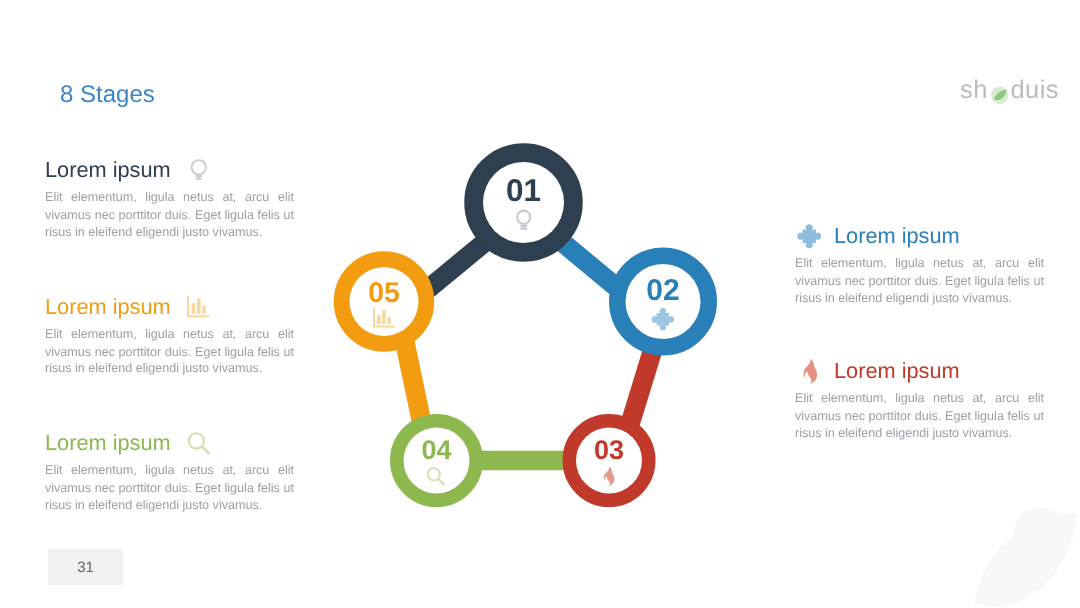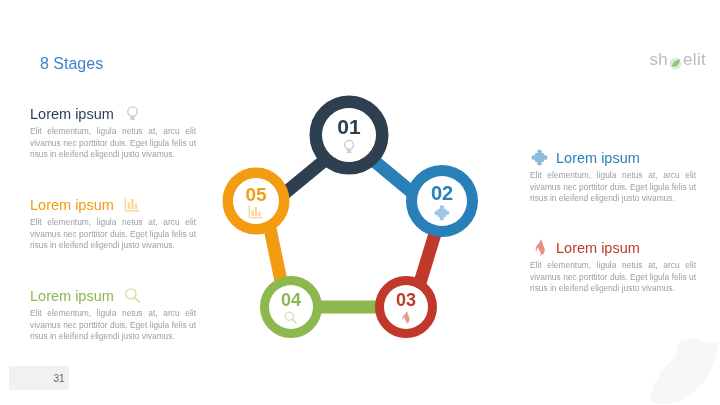--- a/index.html
+++ b/index.html
@@ -43,26 +43,26 @@
     position: relative; top: 1px;
   }
   .logo-watermark {
     position: absolute; right: -6px; bottom: -16px;
     width: 96px; height: 96px;
     opacity: 1;
   }
 
   
   .pagenum {
-    position: absolute; left: 9px; bottom: 15px;
-    width: 20px; height: 24px;
+    position: absolute; left: 32px; bottom: 15px;
+    width: 50px; height: 24px;
     background: #f1f1f1;
     color: #5b6670;
     font-size: 10px;
-    display: flex; align-items: center; justify-content: center; padding-left: 40px;
+    display: flex; align-items: center; justify-content: center;
   }
 
   
   .tblock { position: absolute; width: 166px; }
   .tblock.left  { left: 30px; }
   .tblock.right { left: 530px; }
 
   .tb-head {
     display: flex; align-items: center;
     font-size: 14.5px; font-weight: normal;
@@ -108,21 +108,21 @@
 
   <div class="logo">
     <span>sh</span>
     <span class="leaf">
       <svg viewBox="0 0 20 20" width="13" height="13">
         <circle cx="10" cy="10" r="9" fill="#d9ead3"></circle>
         <path d="M10 19 A9 9 0 0 1 10 1 A7.5 7.5 0 0 0 10 19 Z" fill="#93c47d"></path>
         <path d="M4 14 C7 7 13 4 17 4 C16 12 10 17 4 14 Z" fill="#93c47d"></path>
       </svg>
     </span>
-    <span>elit</span>
+    <span>duis</span>
   </div>
 
   <div class="logo-watermark">
     <svg viewBox="0 0 100 100" width="96" height="96">
       <path d="M20 80 C28 38 62 18 92 18 C88 62 52 92 20 80 Z" fill="#f6f8f7"></path>
       <path d="M52 18 C70 10 82 14 80 30 C78 46 68 58 58 60 C46 54 44 30 52 18 Z" fill="#f6f8f7"></path>
     </svg>
   </div>
 
   <div class="pagenum">31</div>

